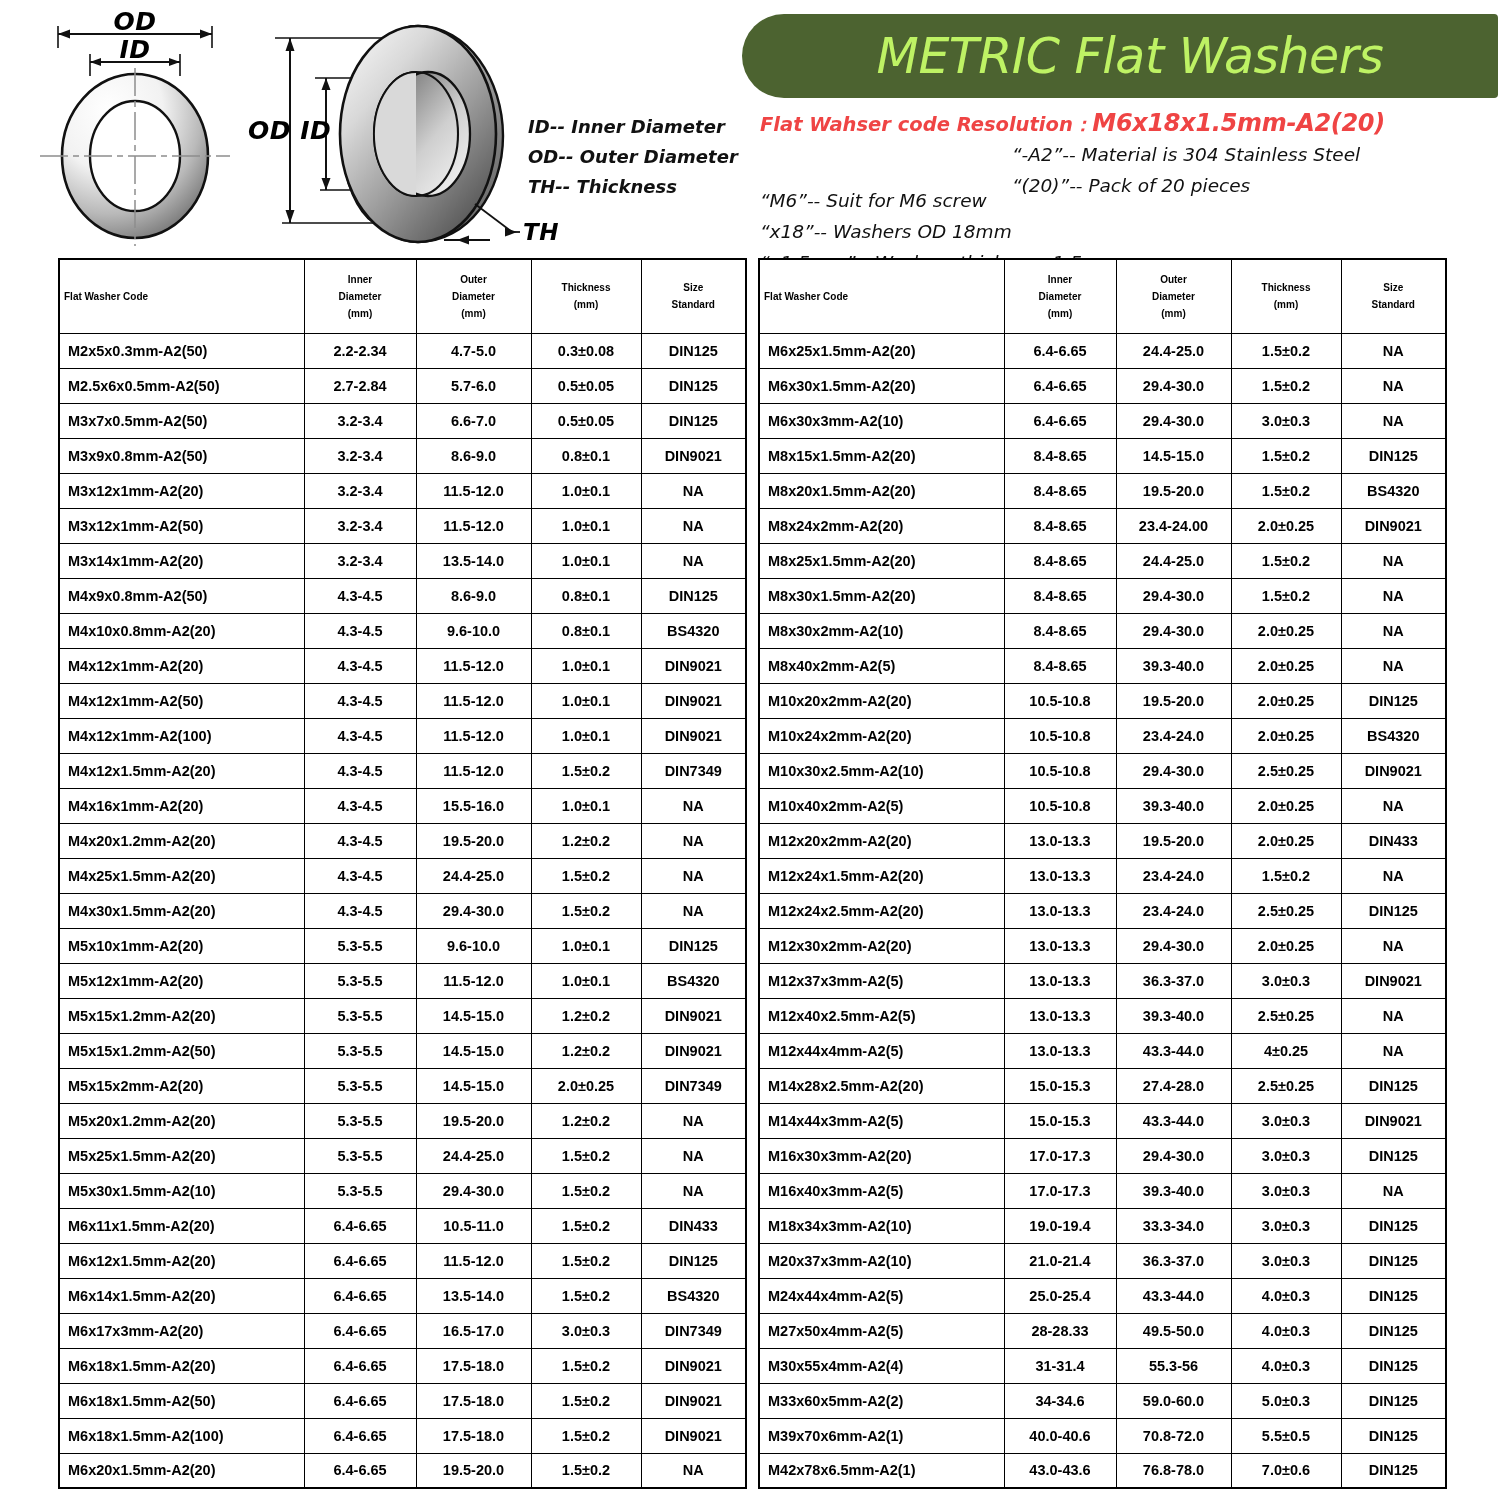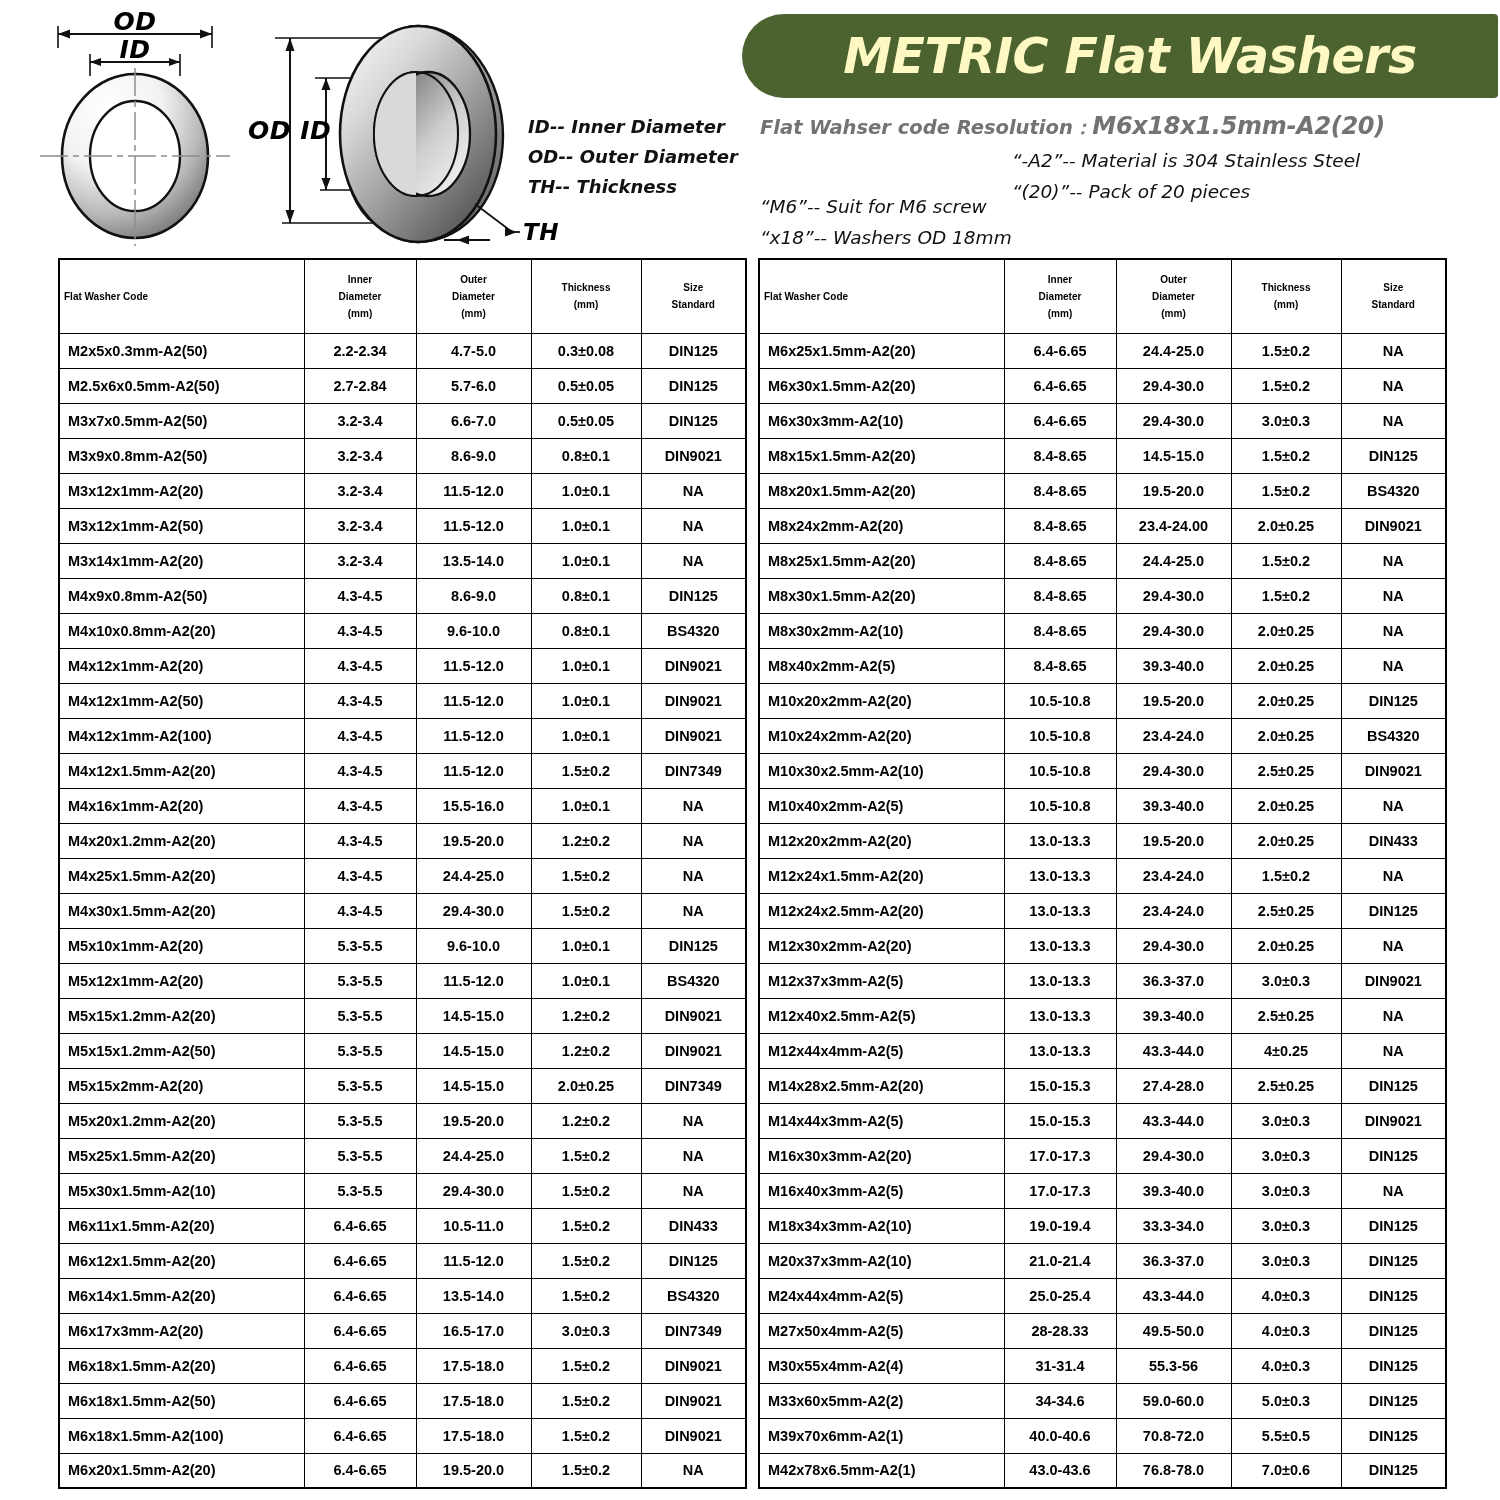--- a/index.html
+++ b/index.html
@@ -41,34 +41,34 @@
     background:#4c6330;
     border-top-left-radius:44px;
     border-bottom-left-radius:44px;
     border-top-right-radius:4px;
     border-bottom-right-radius:4px;
     display:flex;align-items:center;justify-content:center;
     overflow:hidden;
   }
   #title-text{
     font-family:"DejaVu Sans", sans-serif;
-    font-weight:bold;font-style:italic;
-    font-size:49px;color:#fef9c3;
+    font-weight:normal;font-style:italic;
+    font-size:49px;color:#bef264;
     letter-spacing:-0.5px;white-space:nowrap;
     transform:translateX(10px);
   }
 
   
   #reso-block{
     position:absolute;left:760px;top:110px;width:740px;
   }
   #reso-head{
     font-family:"DejaVu Sans", sans-serif;
-    font-weight:bold;font-style:italic;color:#737373;
-    font-size:19.5px;white-space:nowrap;line-height:32px;
+    font-weight:bold;font-style:italic;color:#ef4444;
+    font-size:19.5px;white-space:nowrap;line-height:26px;
   }
   #reso-head .code{font-size:24px;letter-spacing:-0.3px;}
   #reso-grid{
     margin-top:6px;position:relative;height:94px;
   }
   .reso-item{
     position:absolute;
     font-family:"DejaVu Sans", sans-serif;
     font-style:italic;font-weight:normal;color:#111;
     font-size:18.5px;white-space:nowrap;

